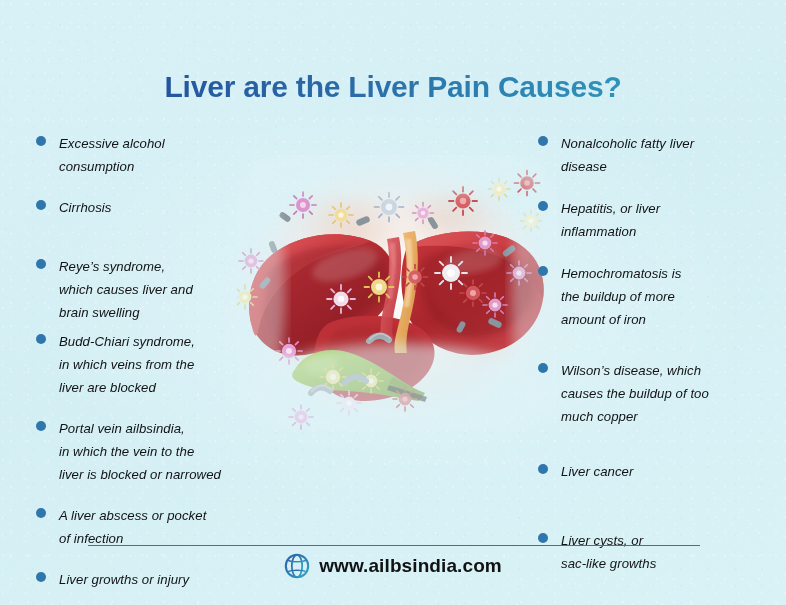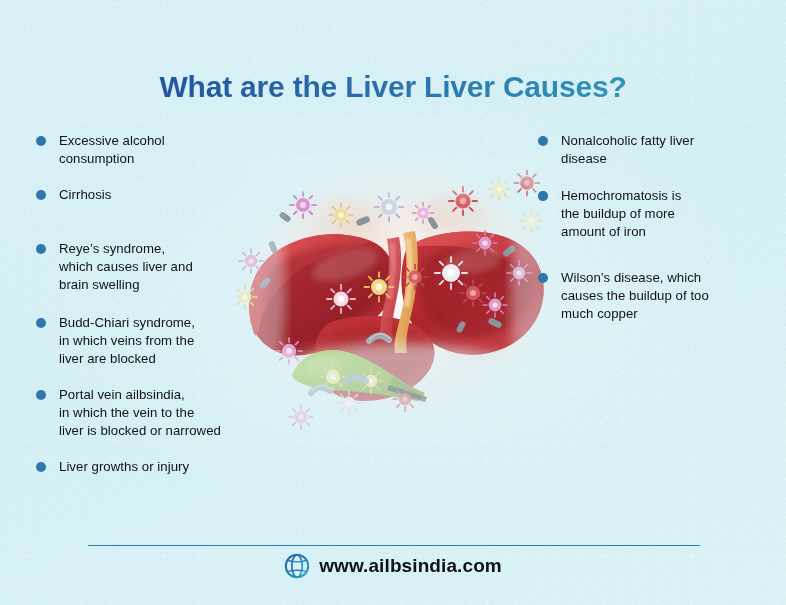--- a/index.html
+++ b/index.html
@@ -77,22 +77,23 @@
     top: 132px;
   }
   #column-left  { left: 36px; width: 245px; }
   #column-right { left: 538px; width: 215px; }
 
   .list-item {
     position: relative;
     padding-left: 23px;
     color: #111315;
     font-size: 13.2px;
-    line-height: 18px;
+    line-height: 23px;
     letter-spacing: 0.05px;
+    font-style: italic;
   }
   .bullet {
     position: absolute;
     left: 0;
     top: 4px;
     width: 10px;
     height: 10px;
     border-radius: 50%;
     background: #2f76ad;
   }
@@ -125,21 +126,21 @@
     color: #101214;
   }
 </style>
 </head>
 <body>
 
 <div id="infographic">
 
   <div id="paper-grain"></div>
 
-  <h1 id="title">What are the Liver Liver Causes?</h1>
+  <h1 id="title">Liver are the Liver Pain Causes?</h1>
 
   <div id="illustration">
     <svg viewBox="0 0 320 275" xmlns="http://www.w3.org/2000/svg" aria-hidden="true">
       <defs>
         <radialGradient id="halo" cx="50%" cy="48%" r="58%">
           <stop offset="0%" stop-color="#ffffff" stop-opacity="0.95"></stop>
           <stop offset="45%" stop-color="#fdf3ef" stop-opacity="0.78"></stop>
           <stop offset="72%" stop-color="#f3e6e3" stop-opacity="0.40"></stop>
           <stop offset="100%" stop-color="#e7f4f7" stop-opacity="0"></stop>
         </radialGradient>
@@ -629,64 +630,80 @@
   <div id="column-left" class="column">
     <div class="list-item" style="margin-bottom:18px;">
       <span class="bullet"></span>
       <span class="item-text">Excessive alcohol
 consumption</span>
     </div>
     <div class="list-item" style="margin-bottom:36px;margin-top:13px;">
       <span class="bullet"></span>
       <span class="item-text">Cirrhosis</span>
     </div>
-    <div class="list-item" style="margin-bottom:20px;">
+    <div class="list-item" style="margin-bottom:6px;">
       <span class="bullet"></span>
       <span class="item-text">Reye’s syndrome,
 which causes liver and
 brain swelling</span>
     </div>
     <div class="list-item" style="margin-bottom:18px;">
       <span class="bullet"></span>
       <span class="item-text">Budd-Chiari syndrome,
 in which veins from the
 liver are blocked</span>
     </div>
     <div class="list-item" style="margin-bottom:18px;">
       <span class="bullet"></span>
       <span class="item-text">Portal vein ailbsindia,
 in which the vein to the
 liver is blocked or narrowed</span>
     </div>
+    <div class="list-item" style="margin-bottom:18px;">
+      <span class="bullet"></span>
+      <span class="item-text">A liver abscess or pocket
+of infection</span>
+    </div>
     <div class="list-item">
       <span class="bullet"></span>
       <span class="item-text">Liver growths or injury</span>
     </div>
   </div>
 
   <div id="column-right" class="column">
     <div class="list-item" style="margin-bottom:19px;">
       <span class="bullet"></span>
       <span class="item-text">Nonalcoholic fatty liver
 disease</span>
     </div>
     <div class="list-item" style="margin-bottom:19px;">
       <span class="bullet"></span>
+      <span class="item-text">Hepatitis, or liver
+inflammation</span>
     </div>
     <div class="list-item" style="margin-bottom:28px;">
       <span class="bullet"></span>
       <span class="item-text">Hemochromatosis is
 the buildup of more
 amount of iron</span>
     </div>
     <div class="list-item" style="margin-bottom:32px;">
       <span class="bullet"></span>
       <span class="item-text">Wilson’s disease, which
 causes the buildup of too
 much copper</span>
+    </div>
+    <div class="list-item" style="margin-bottom:46px;">
+      <span class="bullet"></span>
+      <span class="item-text">Liver cancer</span>
+    </div>
+    <div class="list-item">
+      <span class="bullet"></span>
+      <span class="item-text">Liver cysts, or
+sac-like growths</span>
     </div>
   </div>
 
   <div id="divider"></div>
 
   <div id="footer">
     <svg id="globe-icon" viewBox="0 0 26 26" aria-hidden="true">
       <defs>
         <linearGradient id="globeG" x1="0%" y1="0%" x2="100%" y2="100%">
           <stop offset="0%" stop-color="#2a5fa8"></stop>

